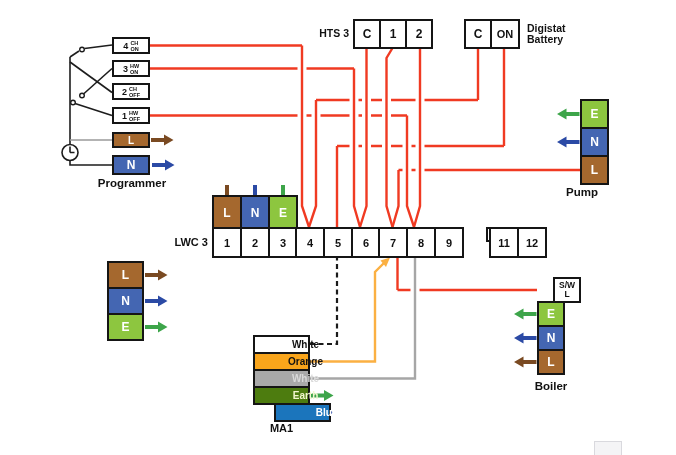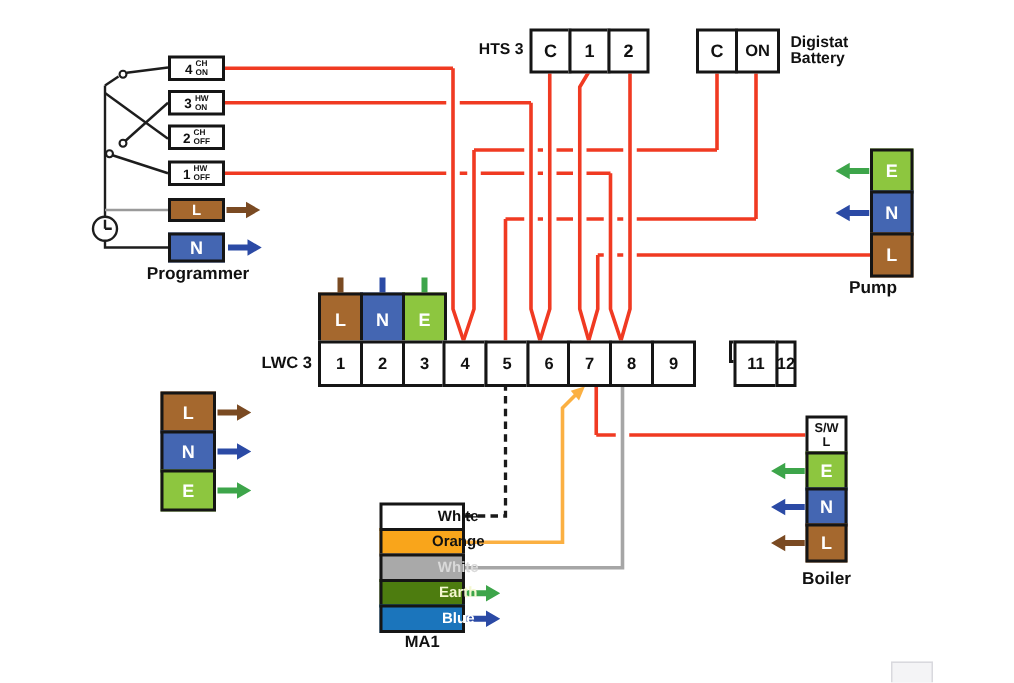--- a/index.html
+++ b/index.html
@@ -16,22 +16,22 @@
   .swbox{position:absolute;box-sizing:border-box;border:2px solid #151515;background:#fff;
          display:flex;align-items:center;justify-content:center;gap:2px;z-index:2;}
   .swnum{font-size:9px;font-weight:bold;color:#111;}
   .swtxt{font-size:5.5px;font-weight:bold;color:#111;line-height:6px;text-align:left;}
   .ltr{font-size:12px;}
   .ma1{width:57px;height:19px;font-size:10px;left:253px;padding-left:48px;}
   .ma1-white{background:#fff;color:#111;}
   .ma1-orange{background:#f9a51b;color:#111;}
   .ma1-grey{background:#a9a9a9;color:#d9d9d9;}
   .ma1-earth{background:#4d7c0f;color:#f3f7cf;}
-  .ma1-blue{background:#1b75bc;color:#fff;}
-  .sw2line{flex-direction:column;line-height:9px;font-size:8.5px;color:#111;}
+  .ma1-blue{background:#1b75bc;color:#fff;margin-left:21px;}
+  .sw2line{flex-direction:column;line-height:9px;font-size:8.5px;color:#111;margin-left:16px;}
   .artifact{position:absolute;left:594px;top:441px;width:26px;height:13px;
             background:#f4f4f6;border:1px solid #d9d9de;z-index:2;}
 </style>
 </head>
 <body>
 
 <div id="canvas">
 
   <svg id="wires" width="676" height="455" viewBox="0 0 676 455">
 
@@ -167,21 +167,21 @@
   <div class="box cell" style="left:240px;top:227px;width:30px;height:31px;">2</div>
   <div class="box cell" style="left:268px;top:227px;width:30px;height:31px;">3</div>
   <div class="box cell" style="left:295px;top:227px;width:30px;height:31px;">4</div>
   <div class="box cell" style="left:323px;top:227px;width:30px;height:31px;">5</div>
   <div class="box cell" style="left:351px;top:227px;width:30px;height:31px;">6</div>
   <div class="box cell" style="left:378px;top:227px;width:30px;height:31px;">7</div>
   <div class="box cell" style="left:406px;top:227px;width:30px;height:31px;">8</div>
   <div class="box cell" style="left:434px;top:227px;width:30px;height:31px;">9</div>
   <div class="box cell" style="left:461px;top:227px;width:30px;height:15px;margin-left:25px;">10</div>
   <div class="box cell" style="left:489px;top:227px;width:30px;height:31px;">11</div>
-  <div class="box cell" style="left:517px;top:227px;width:14px;height:31px;">12</div>
+  <div class="box cell" style="left:517px;top:227px;width:30px;height:31px;">12</div>
 
   <div class="box green ltr" style="left:580px;top:99px;width:29px;height:30px;">E</div>
   <div class="box blue ltr" style="left:580px;top:127px;width:29px;height:30px;">N</div>
   <div class="box brown ltr" style="left:580px;top:155px;width:29px;height:30px;">L</div>
   <div class="lbl" style="left:566px;top:186px;width:58px;text-align:left;font-size:11.5px;">Pump</div>
 
   <div class="box brown ltr" style="left:107px;top:261px;width:37px;height:28px;">L</div>
   <div class="box blue ltr" style="left:107px;top:287px;width:37px;height:28px;">N</div>
   <div class="box green ltr" style="left:107px;top:313px;width:37px;height:28px;">E</div>
 

